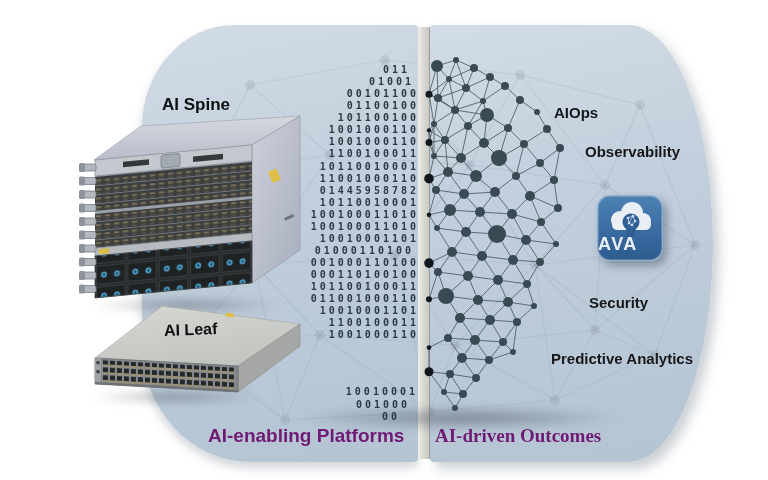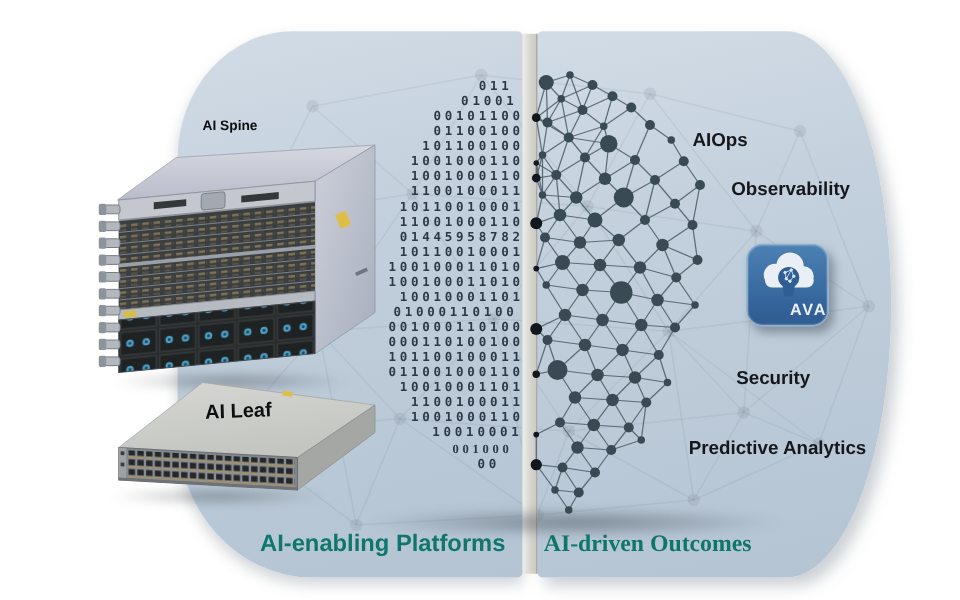--- a/index.html
+++ b/index.html
@@ -19,40 +19,40 @@
   .brain-shadow{position:absolute;left:292px;top:406px;width:336px;height:24px;
         background:radial-gradient(ellipse at center,rgba(52,62,72,.48) 0%,rgba(52,62,72,0) 70%);
         filter:blur(4px);}
   .dev-shadow{position:absolute;background:radial-gradient(ellipse at center,rgba(40,46,52,.38) 0%,rgba(40,46,52,0) 70%);filter:blur(4px);}
   .spine-shadow{left:88px;top:297px;width:196px;height:16px;}
   .leaf-shadow{left:86px;top:390px;width:176px;height:14px;}
   .device{position:absolute;}
   .spine-art{left:78px;top:88px;}
   .leaf-art{left:76px;top:298px;}
   .dev-label{position:absolute;font-weight:700;color:#0d0e0f;white-space:nowrap;}
-  .spine-label{left:162px;top:95px;font-size:11px;}
+  .spine-label{left:162px;top:95px;font-size:17px;}
   .leaf-label{left:164px;top:321px;font-size:16px;transform:rotate(-2deg);}
   .binary{position:absolute;right:352px;top:64px;text-align:right;
           font-family:"DejaVu Sans Mono",monospace;font-weight:700;font-size:10px;
           line-height:12.07px;letter-spacing:3px;color:#2b3944;}
   .brow{margin-right:-3px;white-space:pre;}
   .overlay{position:absolute;left:0;top:0;pointer-events:none;}
   .outcome{position:absolute;font-weight:700;font-size:15px;color:#15171a;white-space:nowrap;}
   .o-aiops{left:554px;top:88px;margin-top:16px;}
   .o-obs{left:585px;top:143px;}
   .o-sec{left:589px;top:294px;}
   .o-pred{left:551px;top:350px;}
-  .panel-label{position:absolute;top:425px;font-weight:700;font-size:19px;color:#0f766e;white-space:nowrap;}
+  .panel-label{position:absolute;top:425px;font-weight:700;font-size:19px;color:#701a75;white-space:nowrap;}
   .pl-left{left:208px;}
   .pl-right{left:435px;font-family:Liberation Serif, serif;}
   .ava{position:absolute;left:597px;top:195px;width:64px;height:64px;border-radius:13px;
        background:linear-gradient(180deg,#4c81b3 0%,#35659c 70%,#2f5c90 100%);
        border:1.5px solid #8fb0ce;box-shadow:4px 5px 8px rgba(40,50,62,.38), inset 0 0 0 1px rgba(255,255,255,.18);}
-  .ava-label{position:absolute;left:0;right:0;bottom:5px;text-align:right;
-       font-size:13px;font-weight:700;color:#e9eff5;letter-spacing:1.5px;}
+  .ava-label{position:absolute;left:0;right:0;bottom:5px;text-align:left;
+       font-size:18px;font-weight:700;color:#e9eff5;letter-spacing:1.5px;}
 </style>
 </head>
 <body>
 
 <div class="stage">
 
   <div class="blob blob-left">
     <svg class="wm" width="768" height="480" style="left:-142px;top:-25px;">
         <line x1="250" y1="85" x2="385" y2="60" stroke="#5a6876" stroke-width="1.2" stroke-opacity="0.1"></line>
         <line x1="250" y1="85" x2="205" y2="175" stroke="#5a6876" stroke-width="1.2" stroke-opacity="0.1"></line>
@@ -318,22 +318,22 @@
       <div class="brow">100100011010</div>
       <div class="brow">10010001101</div>
       <div class="brow" style="padding-right: 5px;">01000110100</div>
       <div class="brow">001000110100</div>
       <div class="brow">000110100100</div>
       <div class="brow">101100100011</div>
       <div class="brow">011001000110</div>
       <div class="brow">10010001101</div>
       <div class="brow">1100100011</div>
       <div class="brow">1001000110</div>
-      <div class="brow" style="padding-right: 1px;">10010001</div>
-      <div class="brow" style="padding-right: 9px; font-family: Liberation Serif, serif;">001000</div>
+      <div class="brow" style="padding-right: 1px; margin-top: 45px;">10010001</div>
+      <div class="brow" style="padding-right: 9px;">001000</div>
       <div class="brow" style="padding-right: 19px;">00</div>
     </div>
 
   <svg id="mesh" class="overlay" width="768" height="480">
       <line x1="437" y1="66" x2="456" y2="60" stroke="#4a5a64" stroke-width="1" stroke-opacity="0.85"></line>
       <line x1="437" y1="66" x2="449" y2="79" stroke="#4a5a64" stroke-width="1" stroke-opacity="0.85"></line>
       <line x1="437" y1="66" x2="438" y2="98" stroke="#4a5a64" stroke-width="1" stroke-opacity="0.85"></line>
       <line x1="437" y1="66" x2="429" y2="94.14" stroke="#4a5a64" stroke-width="1" stroke-opacity="0.85"></line>
       <line x1="456" y1="60" x2="474" y2="68" stroke="#4a5a64" stroke-width="1" stroke-opacity="0.85"></line>
       <line x1="456" y1="60" x2="449" y2="79" stroke="#4a5a64" stroke-width="1" stroke-opacity="0.85"></line>

